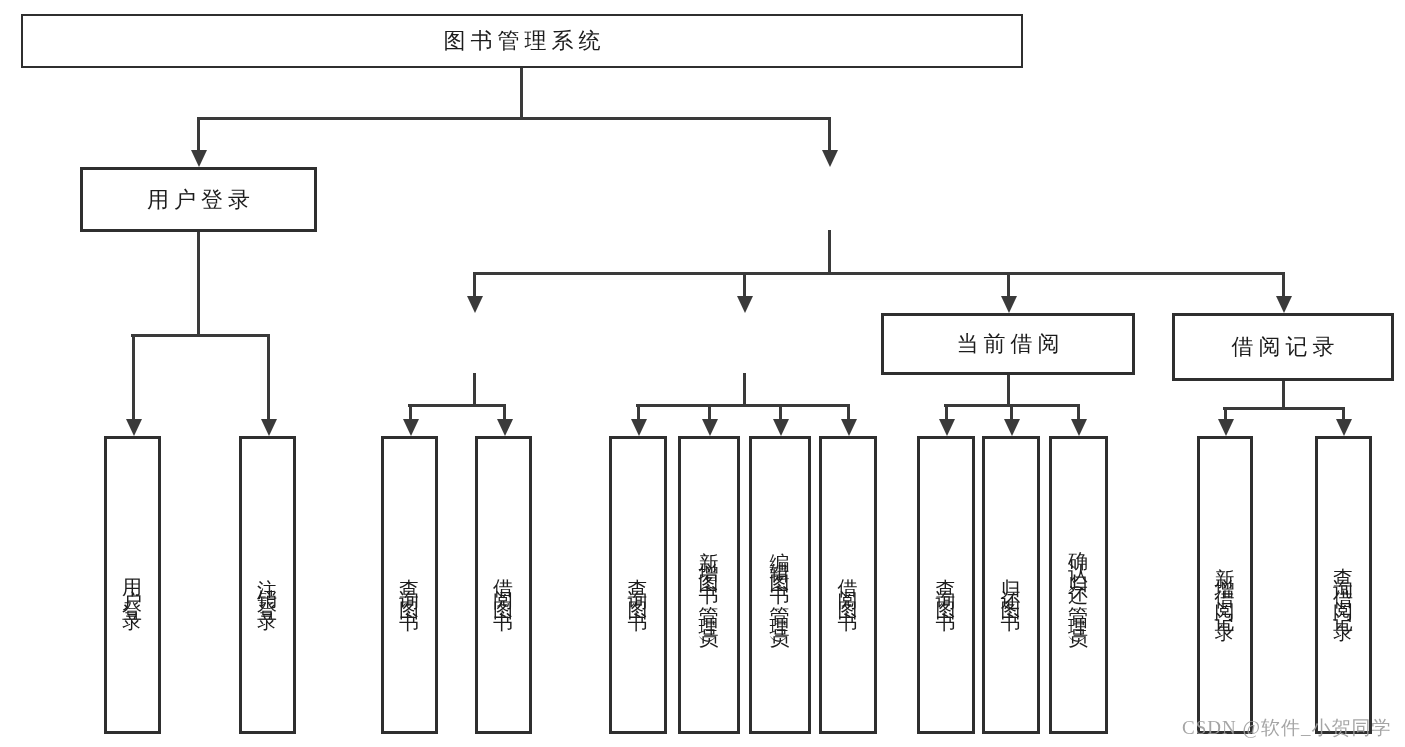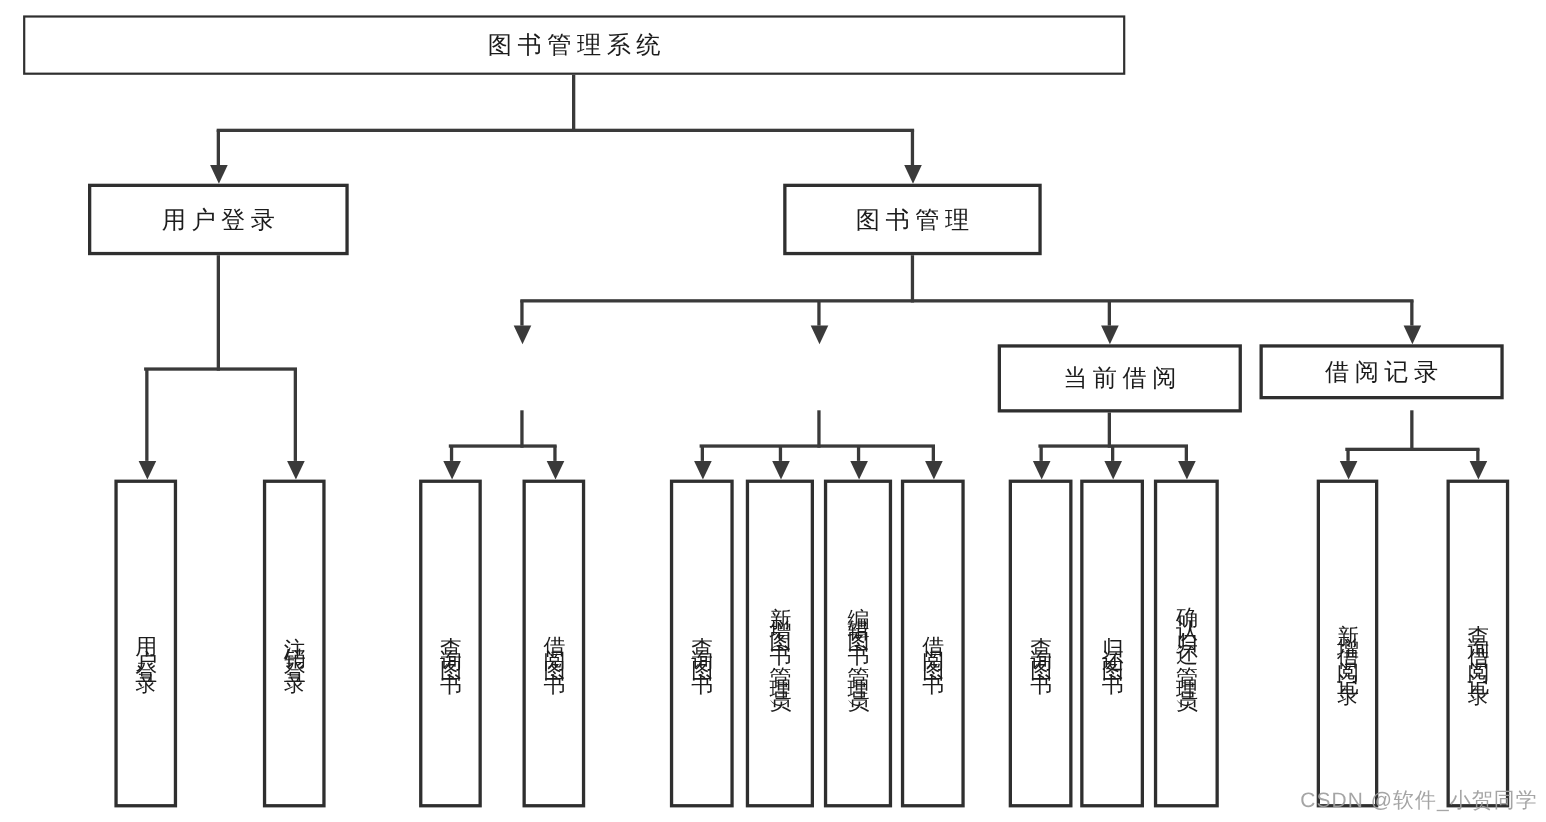--- a/index.html
+++ b/index.html
@@ -1,20 +1,20 @@
 <!DOCTYPE html>
 <html><head>
 <meta charset="utf-8">
 <style>
   html,body{margin:0;padding:0;background:#ffffff;}
   .canvas{
     position:relative;
     width:1405px;height:747px;
     background:#ffffff;
-    font-family:Liberation Sans, sans-serif;
+    font-family:Liberation Serif, serif;
     overflow:hidden;
   }
   
   .hline,.vline{position:absolute;background:#3a3a3a;}
   .hline{height:3px;}
   .vline{width:3px;}
   
   .arrow{position:absolute;width:3px;background:#3a3a3a;}
   .arrow::after{
     content:"";position:absolute;left:-6.5px;bottom:-17px;
@@ -87,24 +87,23 @@
   <div class="arrow" style="left:945px;top:405px;height:14px"></div>
   <div class="arrow" style="left:1010px;top:405px;height:14px"></div>
   <div class="arrow" style="left:1077px;top:405px;height:14px"></div>
 
   <div class="arrow" style="left:1224px;top:408px;height:11px"></div>
   <div class="arrow" style="left:1342px;top:408px;height:11px"></div>
 
   <div class="box h root" style="left:21px;top:14px;width:1002px;height:54px">图书管理系统</div>
 
   <div class="box h" style="left:80px;top:167px;width:237px;height:65px">用户登录</div>
-  <div class="box h" style="left:712px;top:167px;width:235px;height:65px">图书管理</div>
 
-  <div class="box h" style="left:907px;top:313px;width:222px;height:62px">当前借阅</div>
-  <div class="box h" style="left:1145px;top:313px;width:222px;height:50px">借阅记录</div>
+  <div class="box h" style="left:881px;top:313px;width:254px;height:62px">当前借阅</div>
+  <div class="box h" style="left:1172px;top:313px;width:222px;height:68px">借阅记录</div>
 
   <div class="box v" style="left:104px;width:57px">用户登录</div>
   <div class="box v" style="left:239px;width:57px">注销登录</div>
 
   <div class="box v" style="left:381px;width:57px">查询图书</div>
   <div class="box v" style="left:475px;width:57px">借阅图书</div>
 
   <div class="box v" style="left:609px;width:58px">查询图书</div>
   <div class="box v" style="left:678px;width:62px">新增图书（管理员）</div>
   <div class="box v" style="left:749px;width:62px">编辑图书（管理员）</div>

